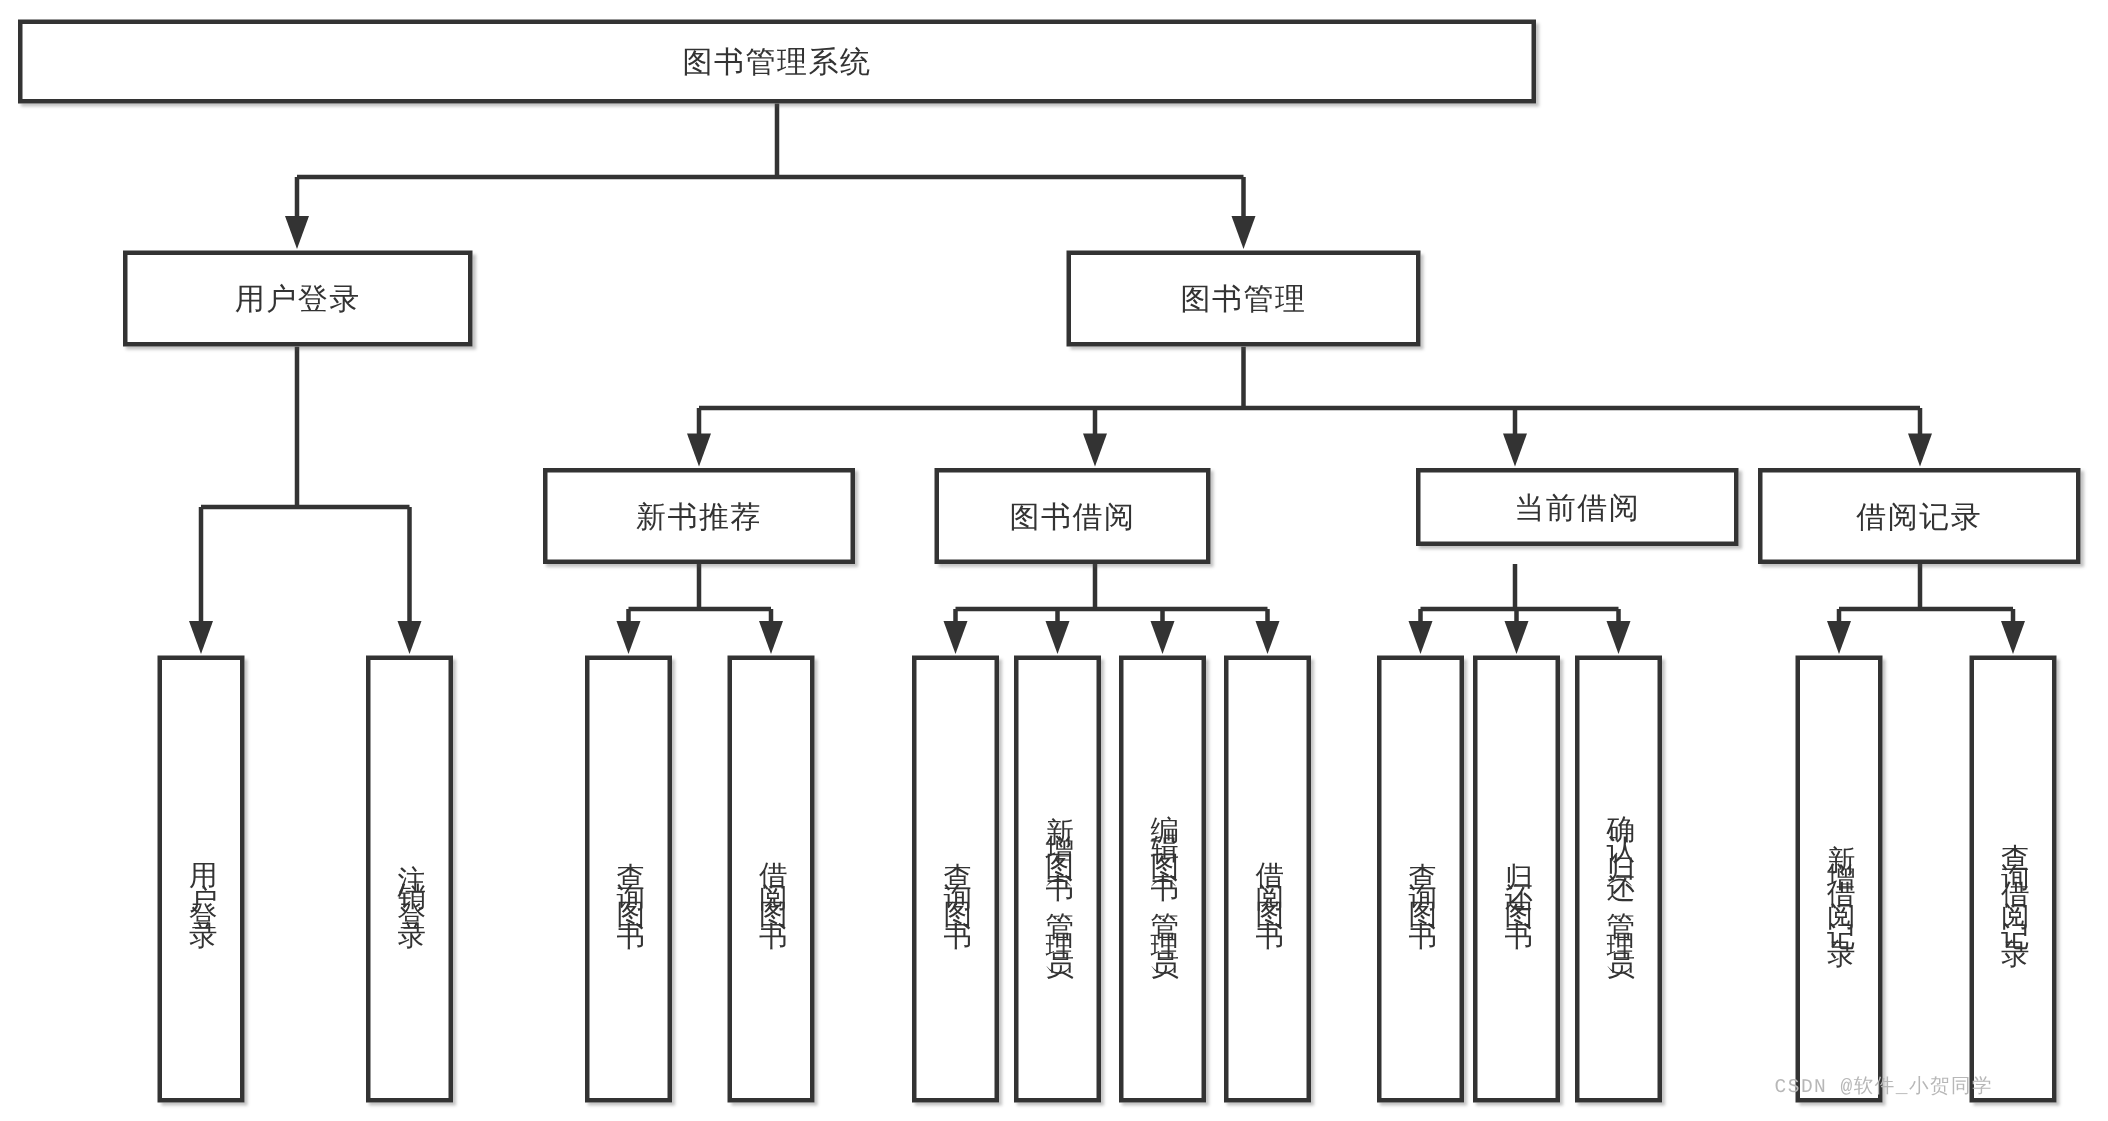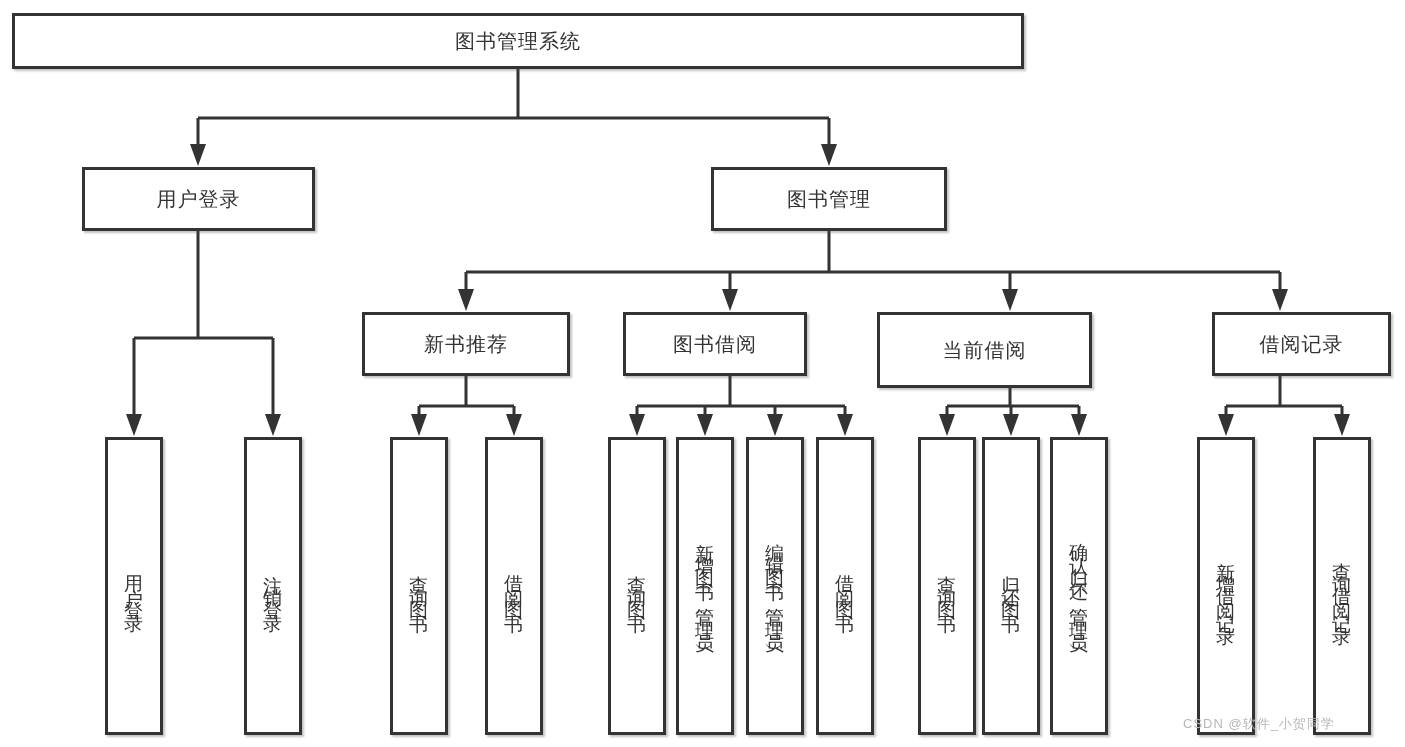--- a/index.html
+++ b/index.html
@@ -1,20 +1,20 @@
 <!DOCTYPE html>
 <html><head>
 <meta charset="utf-8">
 <style>
   html,body{margin:0;padding:0;background:#ffffff;}
   #stage{
     position:relative;
     width:1405px;height:747px;
     background:#ffffff;
-    font-family:Liberation Sans, sans-serif;
+    font-family:Liberation Mono, monospace;
     color:#333333;
     overflow:hidden;
   }
   #wires{position:absolute;left:0;top:0;width:1405px;height:747px;}
   .box{
     position:absolute;
     background:#ffffff;
     border:3px solid #333333;
     box-shadow:2px 2px 2px rgba(80,80,80,0.35);
     display:flex;align-items:center;justify-content:center;
@@ -92,24 +92,24 @@
   <div class="box h" style="left:362px;top:312px;width:208px;height:64px">
     <span>新书推荐</span>
   </div>
 
   <div class="box h" style="left:711px;top:167px;width:236px;height:64px">
     <span>图书管理</span>
   </div>
   <div class="box h" style="left:623px;top:312px;width:184px;height:64px">
     <span>图书借阅</span>
   </div>
-  <div class="box h" style="left:877px;top:312px;width:215px;height:76px">
+  <div class="box h" style="left:944px;top:312px;width:215px;height:52px">
     <span>当前借阅</span>
   </div>
-  <div class="box h" style="left:1212px;top:312px;width:179px;height:64px">
+  <div class="box h" style="left:1172px;top:312px;width:215px;height:64px">
     <span>借阅记录</span>
   </div>
 
   <div class="box v" style="left:105px;top:437px;width:58px;height:298px">
     <span>用户登录</span>
   </div>
   <div class="box v" style="left:244px;top:437px;width:58px;height:298px">
     <span>注销登录</span>
   </div>
 

